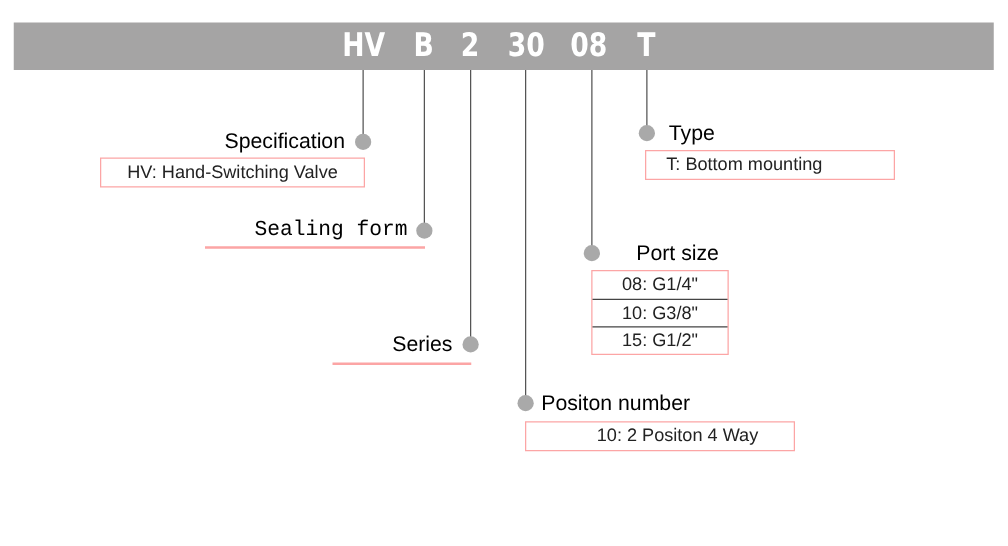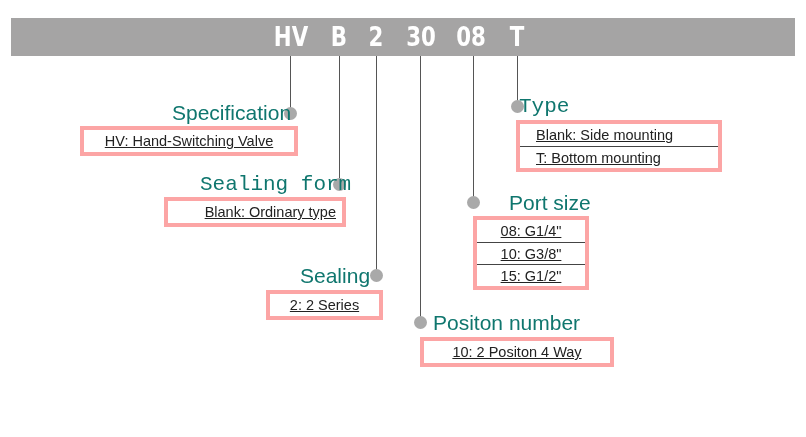--- a/index.html
+++ b/index.html
@@ -1,22 +1,22 @@
 <!DOCTYPE html>
 <html><head>
 <meta charset="utf-8">
 <style>
   html,body{margin:0;padding:0;background:#fff;}
   body{width:806px;height:437px;position:relative;overflow:hidden;font-family:"Liberation Sans","DejaVu Sans",sans-serif;color:#222;}
   .bar{position:absolute;left:11px;top:18px;width:784px;height:38px;background:#a5a4a4;}
   .code{position:absolute;top:18px;height:38px;line-height:38px;color:#fff;font-weight:bold;font-size:26px;font-family:"DejaVu Sans","Liberation Sans",sans-serif;transform:scaleX(0.82);transform-origin:center;text-align:center;}
   .vline{position:absolute;width:1px;background:#555;}
   .dot{position:absolute;width:13px;height:13px;border-radius:50%;background:#a9a9a9;}
-  .label{position:absolute;font-size:21px;color:#0f766e;white-space:nowrap;line-height:18px;}
-  .box{position:absolute;border:4px solid #fca5a5;background:#fff;text-decoration:underline;}
+  .label{position:absolute;font-size:17px;color:#000000;white-space:nowrap;line-height:18px;}
+  .box{position:absolute;border:1px solid #fca5a5;background:#fff;}
   .row{font-size:14.5px;line-height:22px;height:22px;white-space:nowrap;border-top:1px solid #444;padding:0 6px;box-sizing:border-box;}
   .row:first-child{border-top:none;}
   .r{text-align:right;}
   .c{text-align:center;}
   .l{text-align:left;}
 </style>
 </head>
 <body>
 
 <div class="bar"></div>
@@ -36,41 +36,38 @@
 
 <div class="dot" style="left:284px;top:107px;"></div>
 <div class="label" style="left:172px;top:104px;width:104px;text-align:right;">Specification</div>
 <div class="box" style="left:80px;top:126px;width:210px;">
   <div class="row c">HV: Hand-Switching Valve</div>
 </div>
 
 <div class="dot" style="left:333px;top:178px;"></div>
 <div class="label" style="left:200px;top:176px;width:126px;text-align:right;font-family:Liberation Mono, monospace;">Sealing form</div>
 <div class="box" style="left:164px;top:197px;width:174px;">
-  <div class="row r">Blank: Ordinary type</div>
 </div>
 
 <div class="dot" style="left:370px;top:269px;"></div>
-<div class="label" style="left:300px;top:267px;width:62px;text-align:right;">Sealing</div>
+<div class="label" style="left:300px;top:267px;width:62px;text-align:right;">Series</div>
 <div class="box" style="left:266px;top:290px;width:109px;">
-  <div class="row c">2: 2 Series</div>
 </div>
 
 <div class="dot" style="left:414px;top:316px;"></div>
 <div class="label" style="left:433px;top:314px;">Positon number</div>
-<div class="box" style="left:420px;top:337px;width:186px;">
+<div class="box" style="left:420px;top:337px;width:186px;padding-left:28px;">
   <div class="row c">10: 2 Positon 4 Way</div>
 </div>
 
 <div class="dot" style="left:467px;top:196px;"></div>
 <div class="label" style="left:509px;top:194px;">Port size</div>
 <div class="box" style="left:473px;top:216px;width:108px;">
   <div class="row c">08: G1/4"</div>
   <div class="row c">10: G3/8"</div>
   <div class="row c">15: G1/2"</div>
 </div>
 
 <div class="dot" style="left:511px;top:100px;"></div>
-<div class="label" style="left:519px;top:98px;font-family:Liberation Mono, monospace;">Type</div>
+<div class="label" style="left:535px;top:98px;">Type</div>
 <div class="box" style="left:516px;top:120px;width:198px;">
-  <div class="row l" style="padding-left:16px;">Blank: Side mounting</div>
   <div class="row l" style="padding-left:16px;">T: Bottom mounting</div>
 </div>
 
 </body></html>

